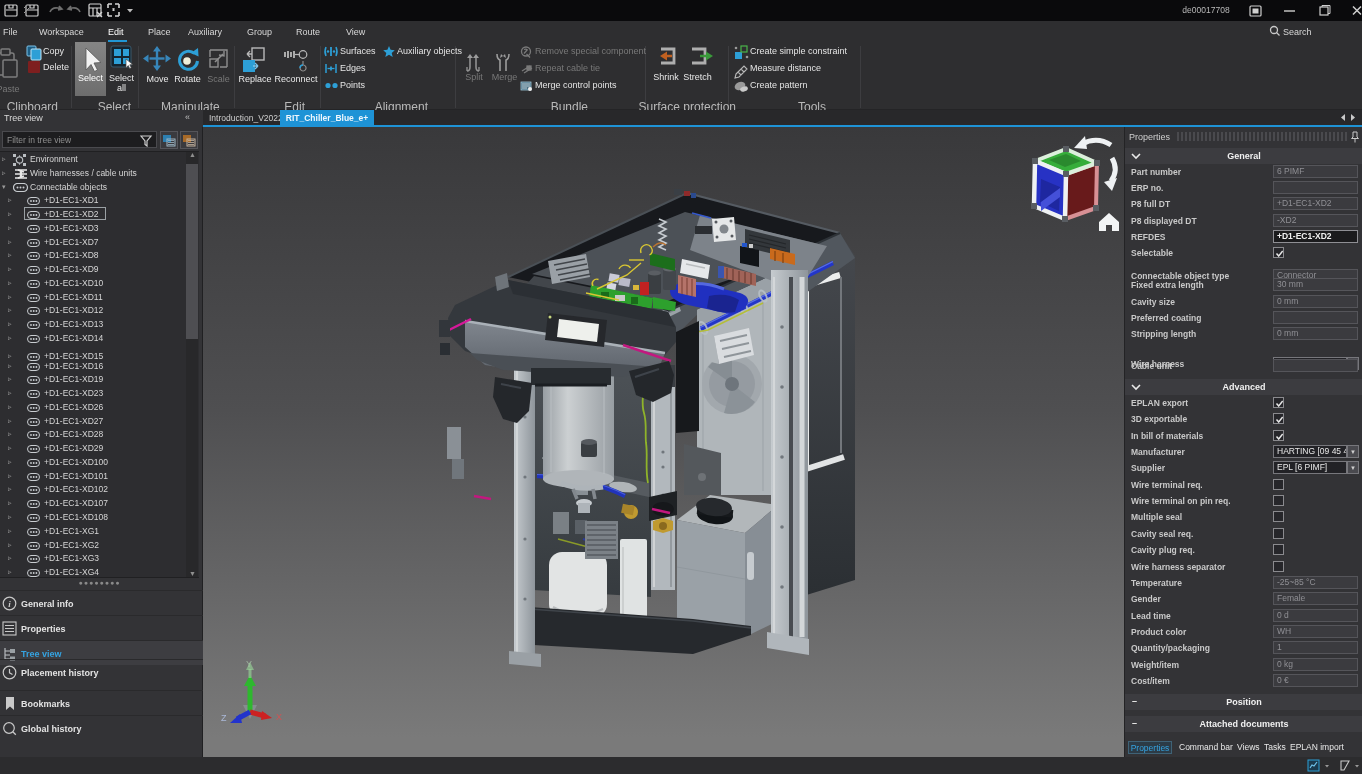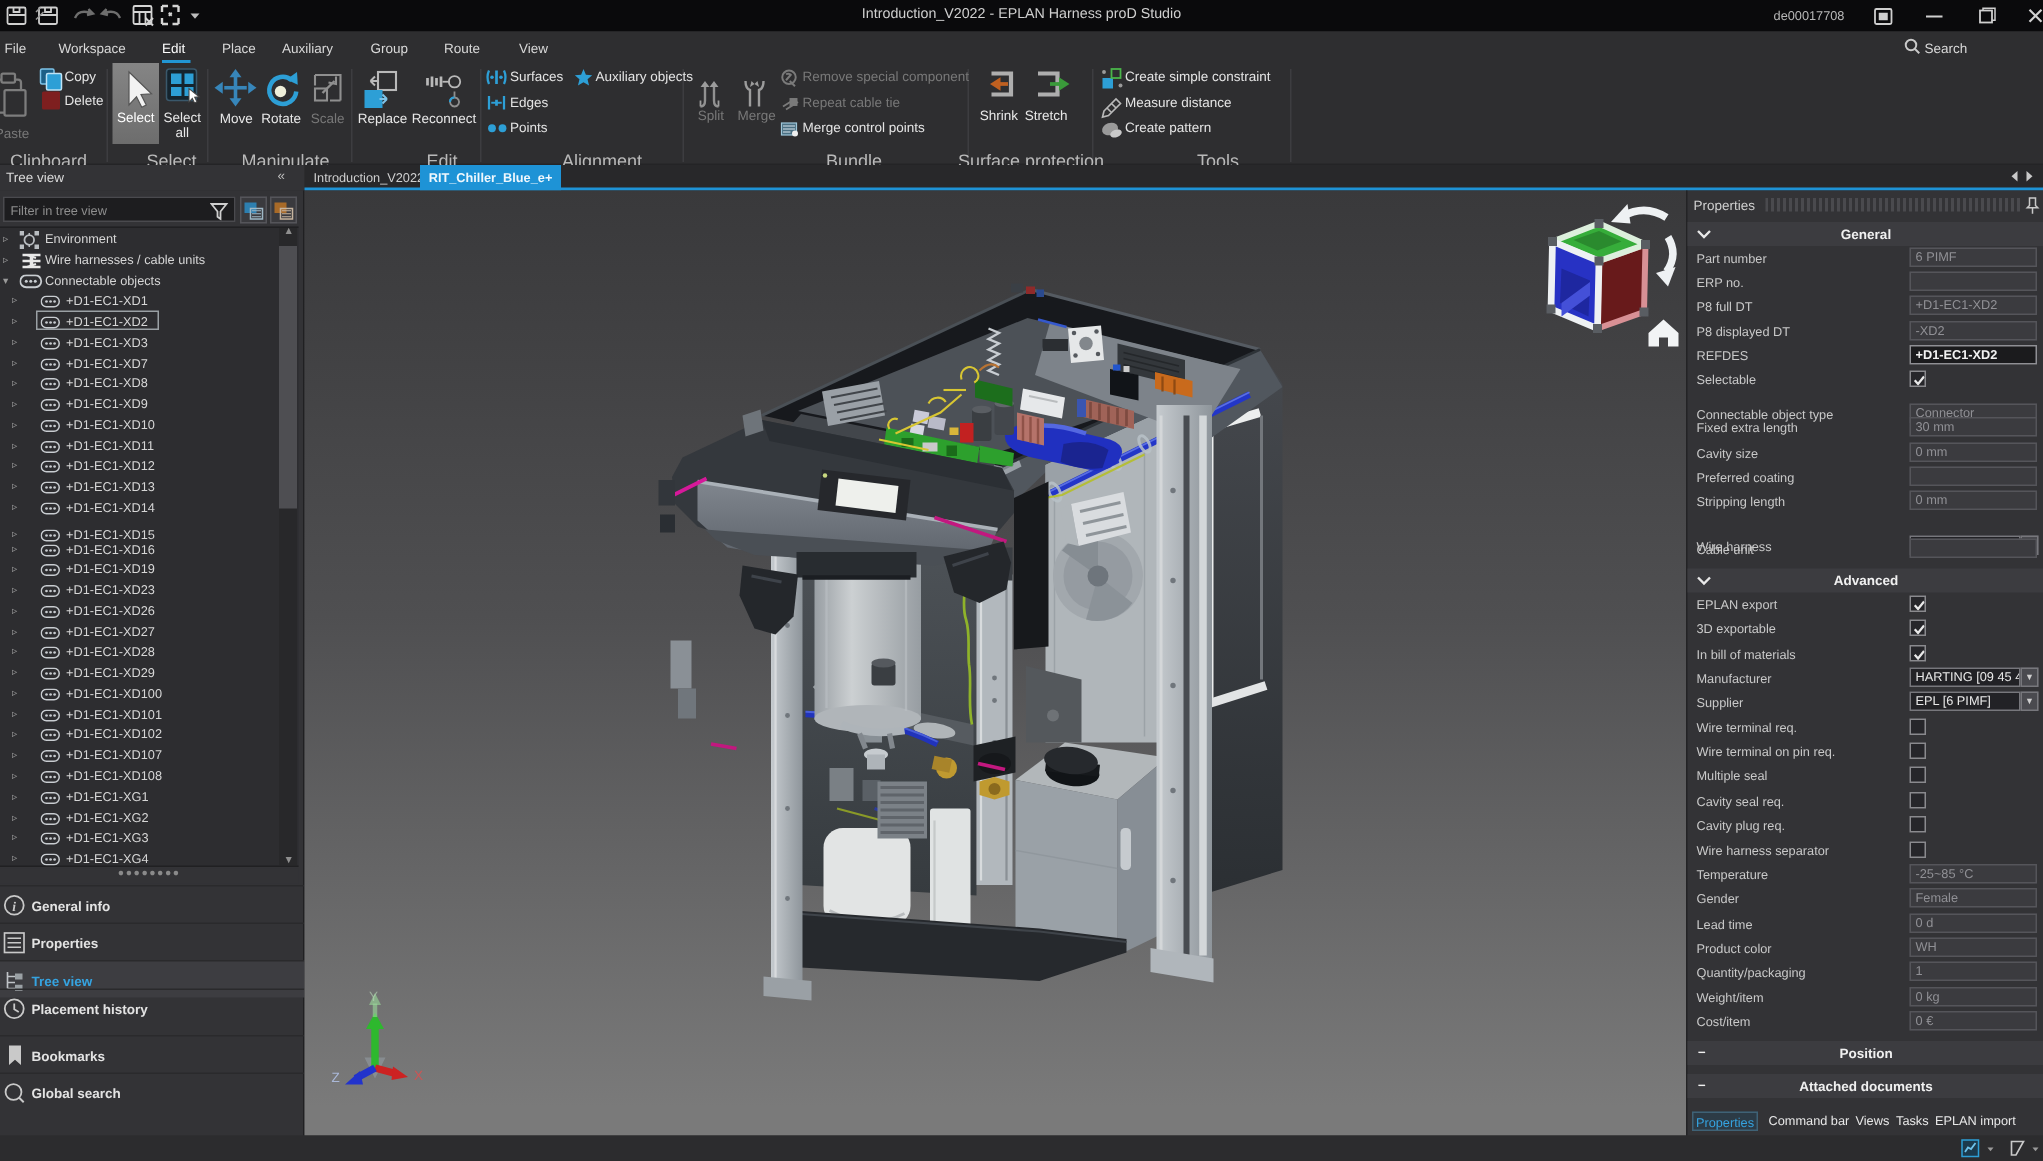--- a/index.html
+++ b/index.html
@@ -24,21 +24,21 @@
 #leftpanelhead{left:0;top:110px;width:203px;height:17px;background:#333336;}
 
 #leftpanel{left:0;top:127px;width:203px;height:630px;background:#333336;border-right:1px solid #202022;}
 .treerow{position:absolute;left:0;width:186px;height:14px;font-size:8.5px;color:#d6d6d6;white-space:nowrap;}
 .sidebtn{position:absolute;left:0;width:203px;height:25px;border-top:1px solid #2a2a2c;font-size:9px;font-weight:bold;color:#e3e3e3;}
 
 #viewport{left:203px;top:127px;width:921px;height:630px;background:linear-gradient(#39393b,#4f4f51 45%,#7a7a7a 97%);}
 
 #rightpanel{left:1124px;top:127px;width:238px;height:630px;background:#333336;border-left:1px solid #232325;}
 .prow{position:absolute;left:0;width:238px;height:16px;}
-.plabel{position:absolute;left:6px;top:3px;font-size:8.5px;color:#c9c9c9;white-space:nowrap;}
+.plabel{position:absolute;left:6px;top:3px;font-size:8.5px;color:#c9c9c9;white-space:nowrap;font-weight:bold;}
 .pinput{position:absolute;left:148px;top:1px;width:85px;height:13px;background:#3b3b3f;border:1px solid #55555a;font-size:8.5px;color:#909095;line-height:11px;padding-left:3px;white-space:nowrap;overflow:hidden;}
 .psec{position:absolute;left:0;width:238px;height:16px;background:#3c3c40;color:#f0f0f0;font-size:9px;font-weight:bold;text-align:center;line-height:16px;}
 .chk{position:absolute;left:148px;top:2px;width:11px;height:11px;background:#26262a;border:1px solid #8a8a8e;}
 
 #bottomstrip{left:0;top:757px;width:1362px;height:17px;background:#2c2c2e;}
 </style>
 </head>
 <body>
 <div id="app">
   <div id="titlebar" class="abs">
@@ -70,21 +70,20 @@
       <g stroke="#cfcfcf" fill="none" stroke-width="1.2">
         <rect x="1250" y="6" width="11" height="10" rx="1"></rect>
         <rect x="1252.5" y="8.5" width="6" height="5" fill="#cfcfcf" stroke="none"></rect>
         <path d="M1284,11 h11" stroke-width="1.4"></path>
         <rect x="1320" y="7" width="8" height="8"></rect>
         <path d="M1322,7 v-1.5 h8 v8 h-2" stroke-width="1"></path>
         <path d="M1353,6.5 l8,8 M1361,6.5 l-8,8" stroke-width="1.5"></path>
       </g>
     </svg>
   </div>
-  <div id="titletext" class="abs">Introduction_V2022 - EPLAN Harness proD Studio</div>
   <div id="menubar" class="abs">
     <span class="menuitem" style="left:3px">File</span>
     <span class="menuitem" style="left:39px">Workspace</span>
     <span class="menuitem" style="left:108px;color:#ffffff">Edit</span>
     <span class="menuitem" style="left:148px">Place</span>
     <span class="menuitem" style="left:188px">Auxiliary</span>
     <span class="menuitem" style="left:247px">Group</span>
     <span class="menuitem" style="left:296px">Route</span>
     <span class="menuitem" style="left:346px">View</span>
     <span style="position:absolute;left:108px;top:19px;width:19px;height:2px;background:#2196d4"></span>
@@ -675,21 +674,21 @@
           <svg width="15" height="15" style="position:absolute;left:2px;top:5px">
             <path d="M4,1 h8 v13 l-4,-3.5 l-4,3.5 z" fill="#c9c9c9"></path>
           </svg>
           <span style="position:absolute;left:21px;top:8px;color:#e3e3e3">Bookmarks</span>
         </div>
       <div class="sidebtn" style="top:588px;">
           <svg width="15" height="15" style="position:absolute;left:2px;top:5px">
             <circle cx="7" cy="7" r="5.3" fill="none" stroke="#c9c9c9" stroke-width="1.2"></circle>
             <path d="M10.8,10.8 l3,3" stroke="#c9c9c9" stroke-width="1.3"></path>
           </svg>
-          <span style="position:absolute;left:21px;top:8px;color:#e3e3e3">Global search</span>
+          <span style="position:absolute;left:21px;top:8px;color:#e3e3e3">Global history</span>
         </div>
       </div>
   </div>
   <div id="viewport" class="abs">
   <svg width="921" height="630" viewBox="0 0 921 630">
     <defs>
       <linearGradient id="slabg" x1="0" y1="0" x2="0" y2="1">
         <stop offset="0" stop-color="#46494e"></stop>
             <stop offset="1" stop-color="#2b2f33"></stop>
       </linearGradient>

